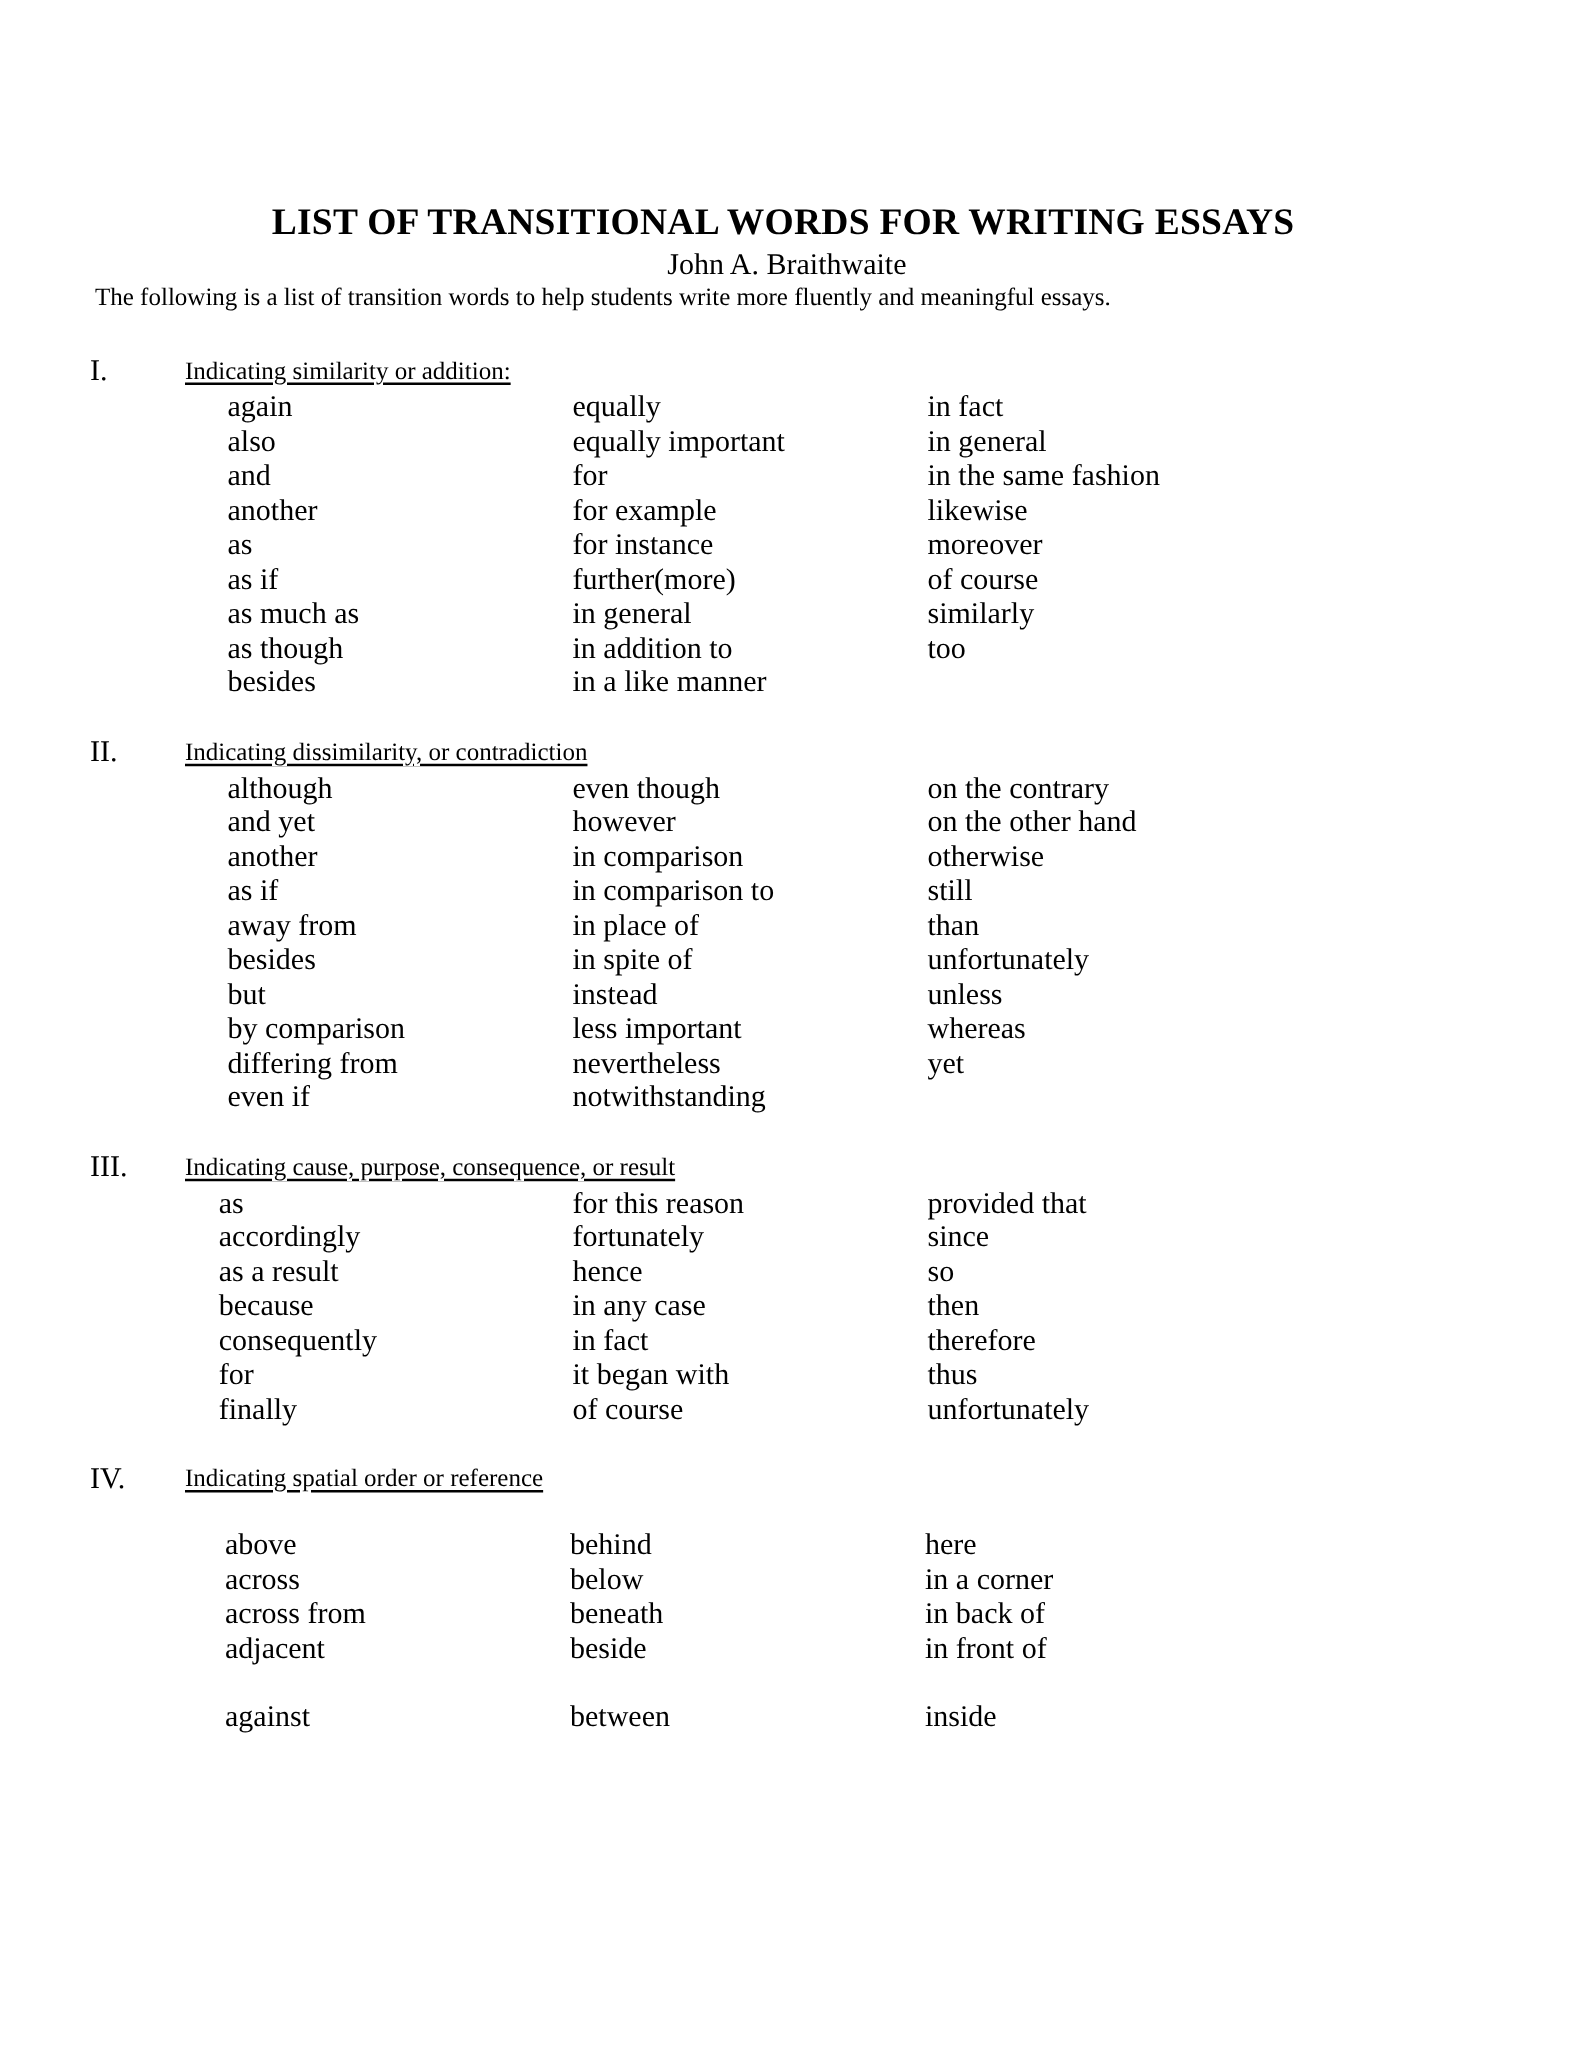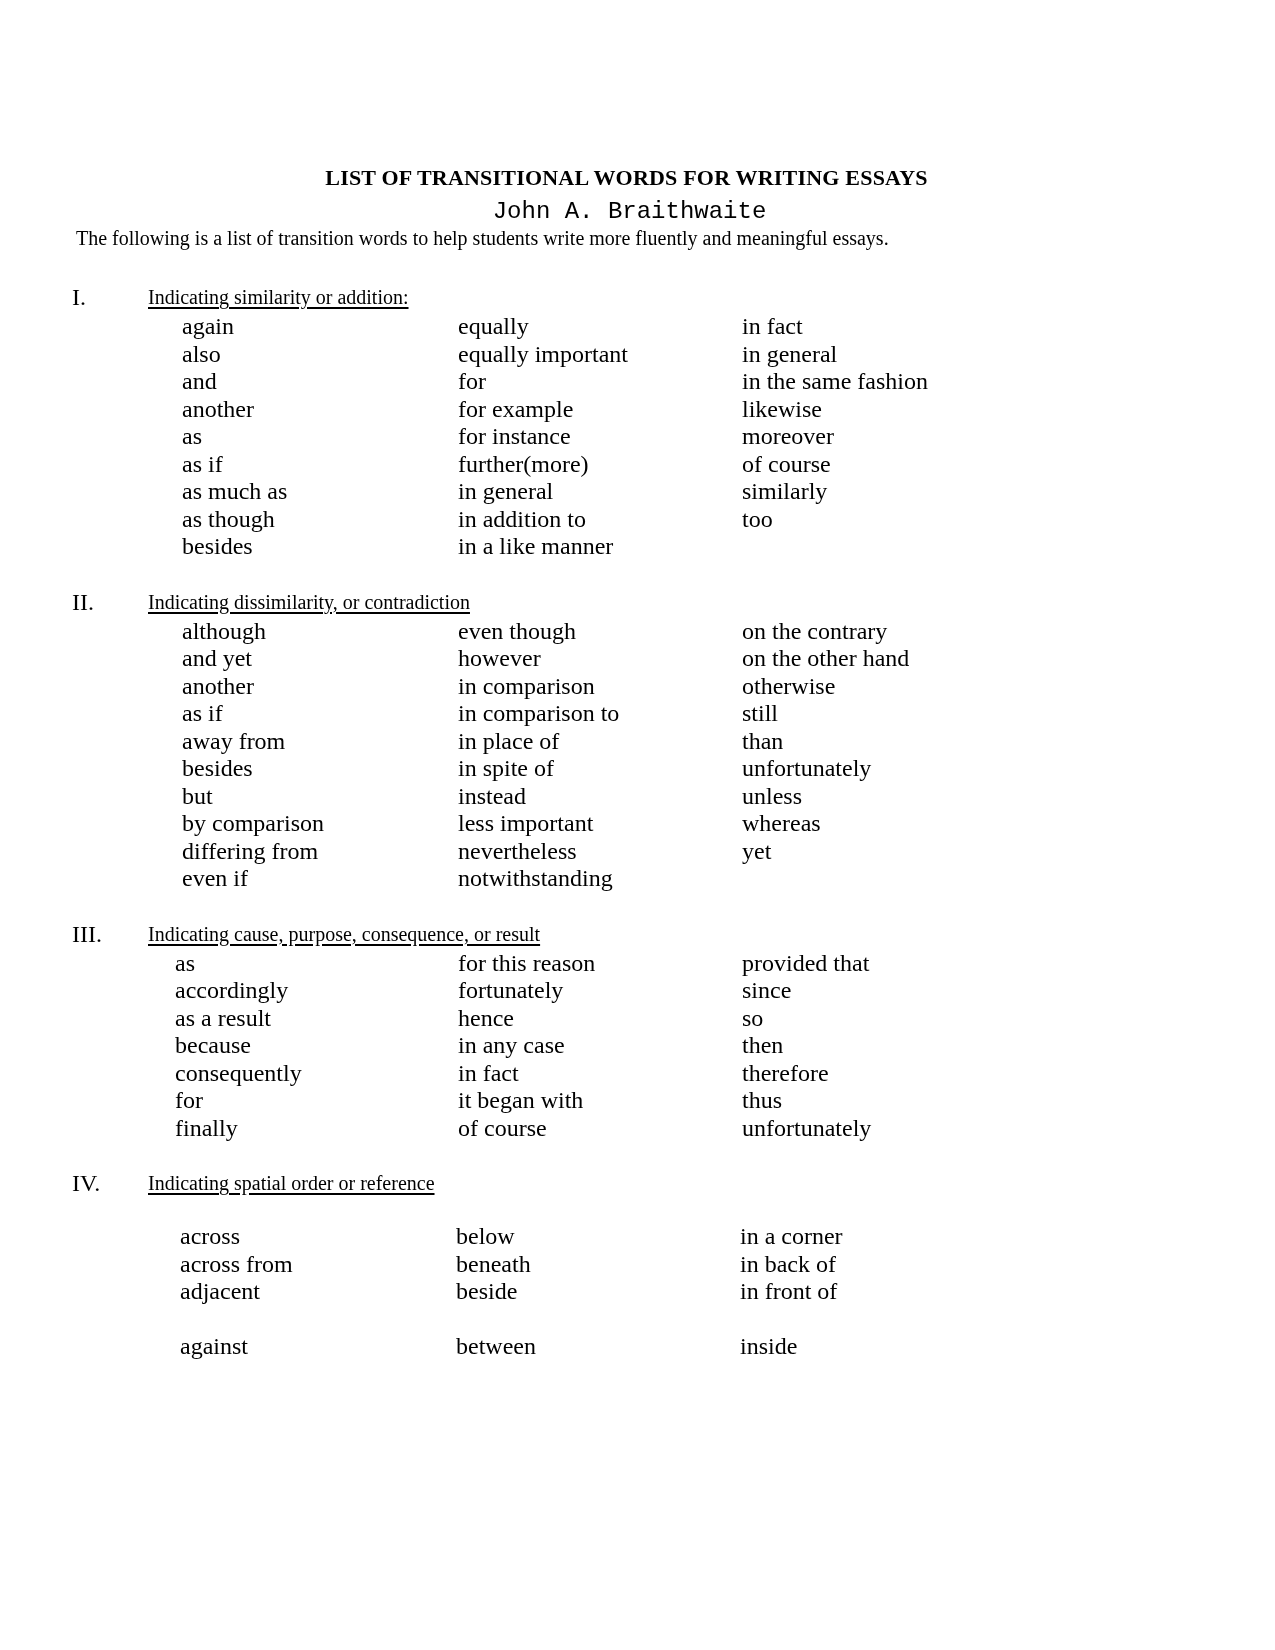--- a/index.html
+++ b/index.html
@@ -24,34 +24,33 @@
 
   
   .doc-header {
     position: absolute;
     left: 0;
     top: 160px;
     width: 1275px;
   }
   .doc-title {
     text-align: center;
-    font-size: 22px;
+    font-size: 30px;
     font-weight: bold;
     letter-spacing: 0.2px;
     line-height: 36px;
     margin: 0;
     padding-right: 22px;
   }
   .doc-author {
     text-align: center;
     font-size: 24px;
     line-height: 32px;
     margin: 0;
     padding-right: 16px;
-    font-family: Liberation Mono, monospace;
   }
   .doc-intro {
     position: absolute;
     left: 76px;
     top: 62px;
     width: 1000px;
     font-size: 20px;
     line-height: 32px;
     white-space: nowrap;
   }
@@ -283,20 +282,25 @@
         </div>
       </div>
       <div class="section" data-section-index="3">
         <div class="section-heading-row">
           <span class="section-numeral">IV.</span>
           <span class="section-heading">Indicating spatial order or reference</span>
         </div>
         <div class="gap-before-rows"></div>
         <div class="word-rows">
           <div class="word-row">
+            <span class="word-cell col-1">above</span>
+            <span class="word-cell col-2">behind</span>
+            <span class="word-cell col-3">here</span>
+          </div>
+          <div class="word-row">
             <span class="word-cell col-1">across</span>
             <span class="word-cell col-2">below</span>
             <span class="word-cell col-3">in a corner</span>
           </div>
           <div class="word-row">
             <span class="word-cell col-1">across from</span>
             <span class="word-cell col-2">beneath</span>
             <span class="word-cell col-3">in back of</span>
           </div>
           <div class="word-row">

